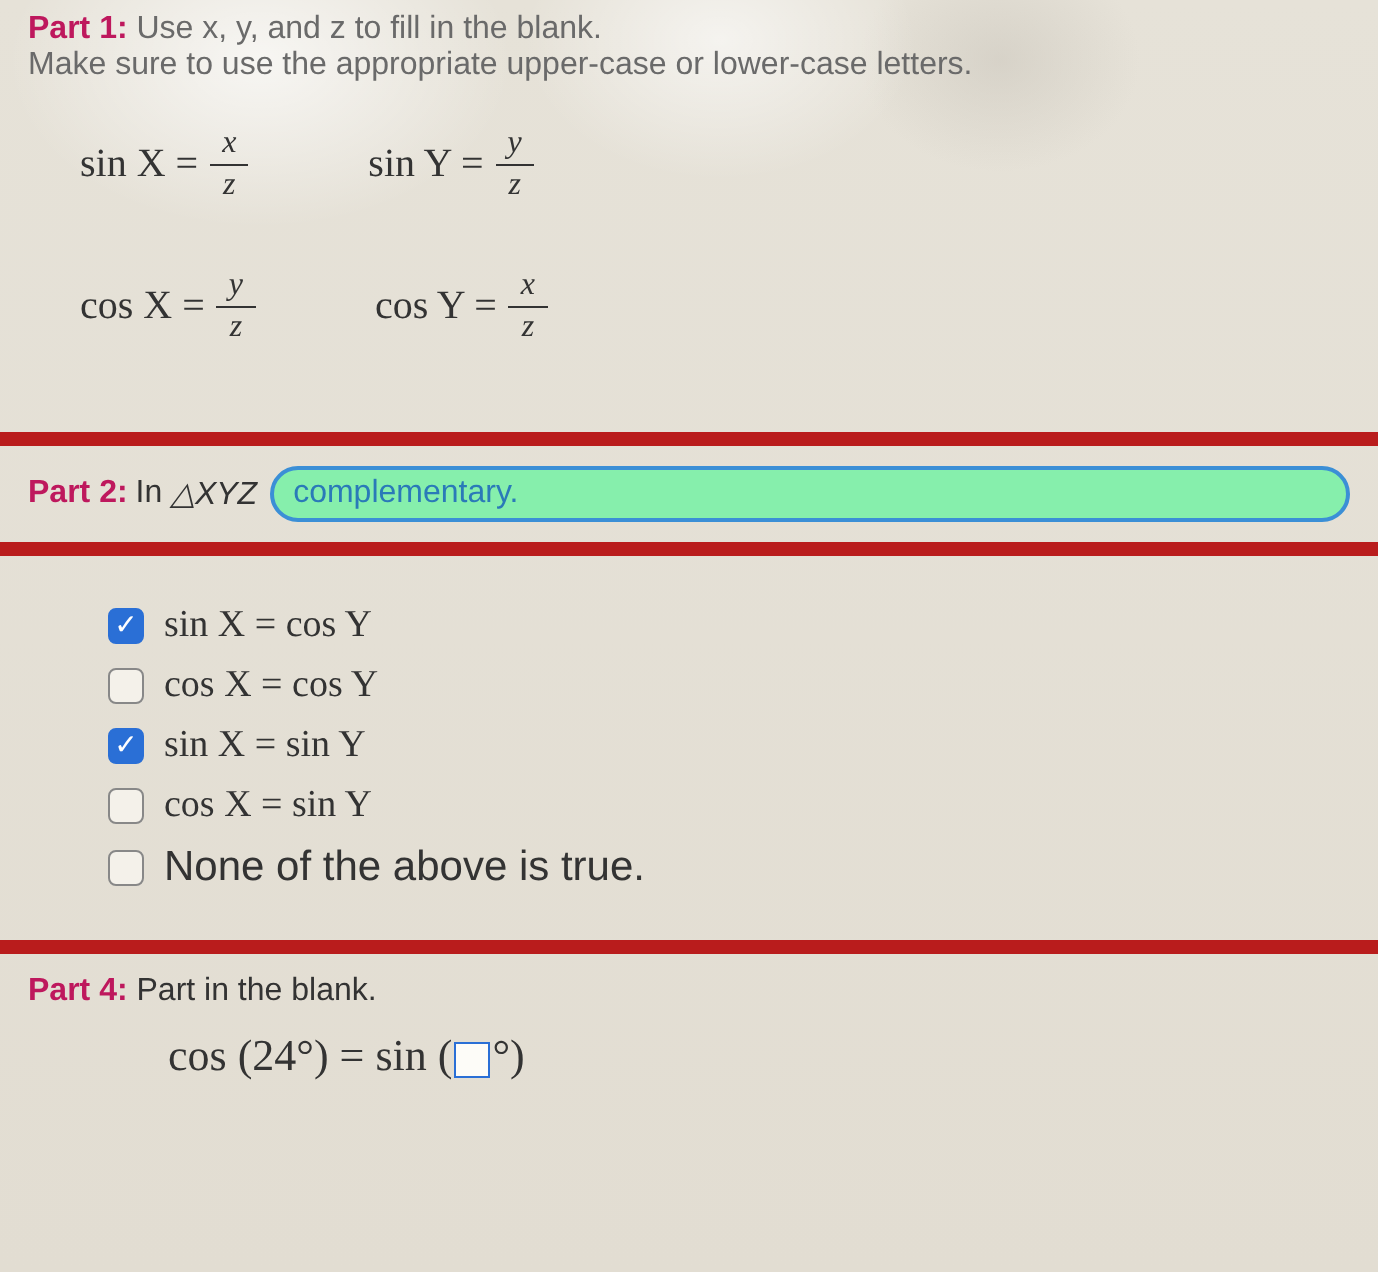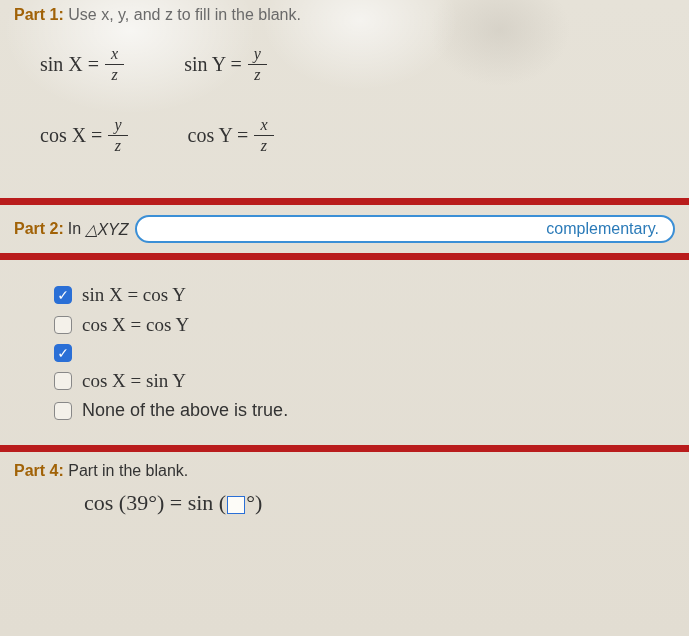--- a/index.html
+++ b/index.html
@@ -18,47 +18,46 @@
   .grainy {
     position: absolute;
     inset: 0;
     background: radial-gradient(ellipse 180px 120px at 130px 30px, rgba(255,255,255,0.7), transparent 70%),
                 radial-gradient(ellipse 140px 100px at 360px 20px, rgba(255,255,255,0.6), transparent 70%),
                 radial-gradient(ellipse 100px 80px at 500px 30px, rgba(200,195,185,0.5), transparent 70%),
                 linear-gradient(#e6e2d8, #e2ddd2);
     z-index: 0;
   }
   .content { position: relative; z-index: 1; }
-  .part-header { font-weight: bold; color:#a16207; }
+  .part-header { font-weight: bold; color:#be185d; }
   .section { padding: 10px 14px; border-top: 7px solid #b91c1c; }
   .intro { color:#6a6a6a; padding: 0 14px 4px 14px; }
   .intro .l1 { padding-top:6px; }
   .eq-area { padding: 18px 40px 10px 40px; }
   .eq-row { display:flex; gap:60px; margin-bottom:34px; align-items:center;}
   .eq { font-family: 'Times New Roman', serif; font-size:20px; display:flex; align-items:center; gap:6px;}
   .frac { display:inline-flex; flex-direction:column; align-items:center; font-size:16px; line-height:1; }
   .frac .num { border-bottom:1px solid #333; padding:0 6px 2px 6px; font-style:italic;}
   .frac .den { padding:2px 6px 0 6px; font-style:italic;}
   .it { font-style: italic; }
   .part2-line { display:flex; align-items:center; flex-wrap:wrap; gap:4px;}
   .dropdown {
     border:2px solid #3b8fd6;
     border-radius:14px;
     padding:3px 14px 3px 10px;
     color:#2a7ab8;
-    background:#ffffff;
+    background:#86efac;
     margin-left:2px;
     white-space:nowrap;
     flex:1;
     min-width:120px;
-    text-align:right;
   }
   .checklist { padding: 6px 0 6px 40px; }
   .check-row { display:flex; align-items:center; gap:10px; margin:8px 0; font-family:'Times New Roman', serif; font-size:19px;}
-  .check-row .lbl { font-family: Arial, sans-serif; font-size:18px; }
+  .check-row .lbl { font-family: Arial, sans-serif; font-size:21px; }
   .cbox {
     width:18px; height:18px; border:1.5px solid #888; border-radius:4px;
     display:flex; align-items:center; justify-content:center;
     background:#f4f1ea; font-size:14px; color:#fff;
   }
   .cbox.checked { background:#2a6fd6; border-color:#2a6fd6; }
   .fillbox {
     display:inline-block; width:18px; height:18px; border:1.5px solid #2a6fd6;
     vertical-align:middle; margin:0 1px; background:#fdfcf8;
   }
@@ -68,20 +67,21 @@
 </head>
 <body>
 <div class="grainy"></div>
 
 <div class="content">
 
   <div class="intro">
     <div class="l1">
       <span class="part-header">Part 1:</span><span> Use x, y, and z to fill in the blank.</span>
     </div>
+    <div>Make sure to use the appropriate upper-case or lower-case letters.</div>
   </div>
 
   <div class="eq-area">
     <div class="eq-row">
       <div class="eq">
         <span>sin X =</span>
         <span class="frac">
             <span class="num">x</span>
             <span class="den">z</span>
           </span>
@@ -126,34 +126,35 @@
         <div class="check-row">
           <div class="cbox checked">✓</div>
           <span>sin X = cos Y</span>
         </div>
         <div class="check-row">
           <div class="cbox"></div>
           <span>cos X = cos Y</span>
         </div>
         <div class="check-row">
           <div class="cbox checked">✓</div>
+          <span>sin X = sin Y</span>
         </div>
         <div class="check-row">
           <div class="cbox"></div>
           <span>cos X = sin Y</span>
         </div>
         <div class="check-row">
           <div class="cbox"></div>
           <span class="lbl">None of the above is true.</span>
         </div>
       </div>
   </div>
 
   <div class="section">
     <div>
       <span class="part-header">Part 4:</span><span> Part in the blank.</span>
     </div>
     <div class="p4eq">
-      <span>cos (39°) = </span><span>sin (</span><span class="fillbox"></span><span>°)</span>
+      <span>cos (24°) = </span><span>sin (</span><span class="fillbox"></span><span>°)</span>
     </div>
   </div>
 
 </div>
 
 </body></html>

